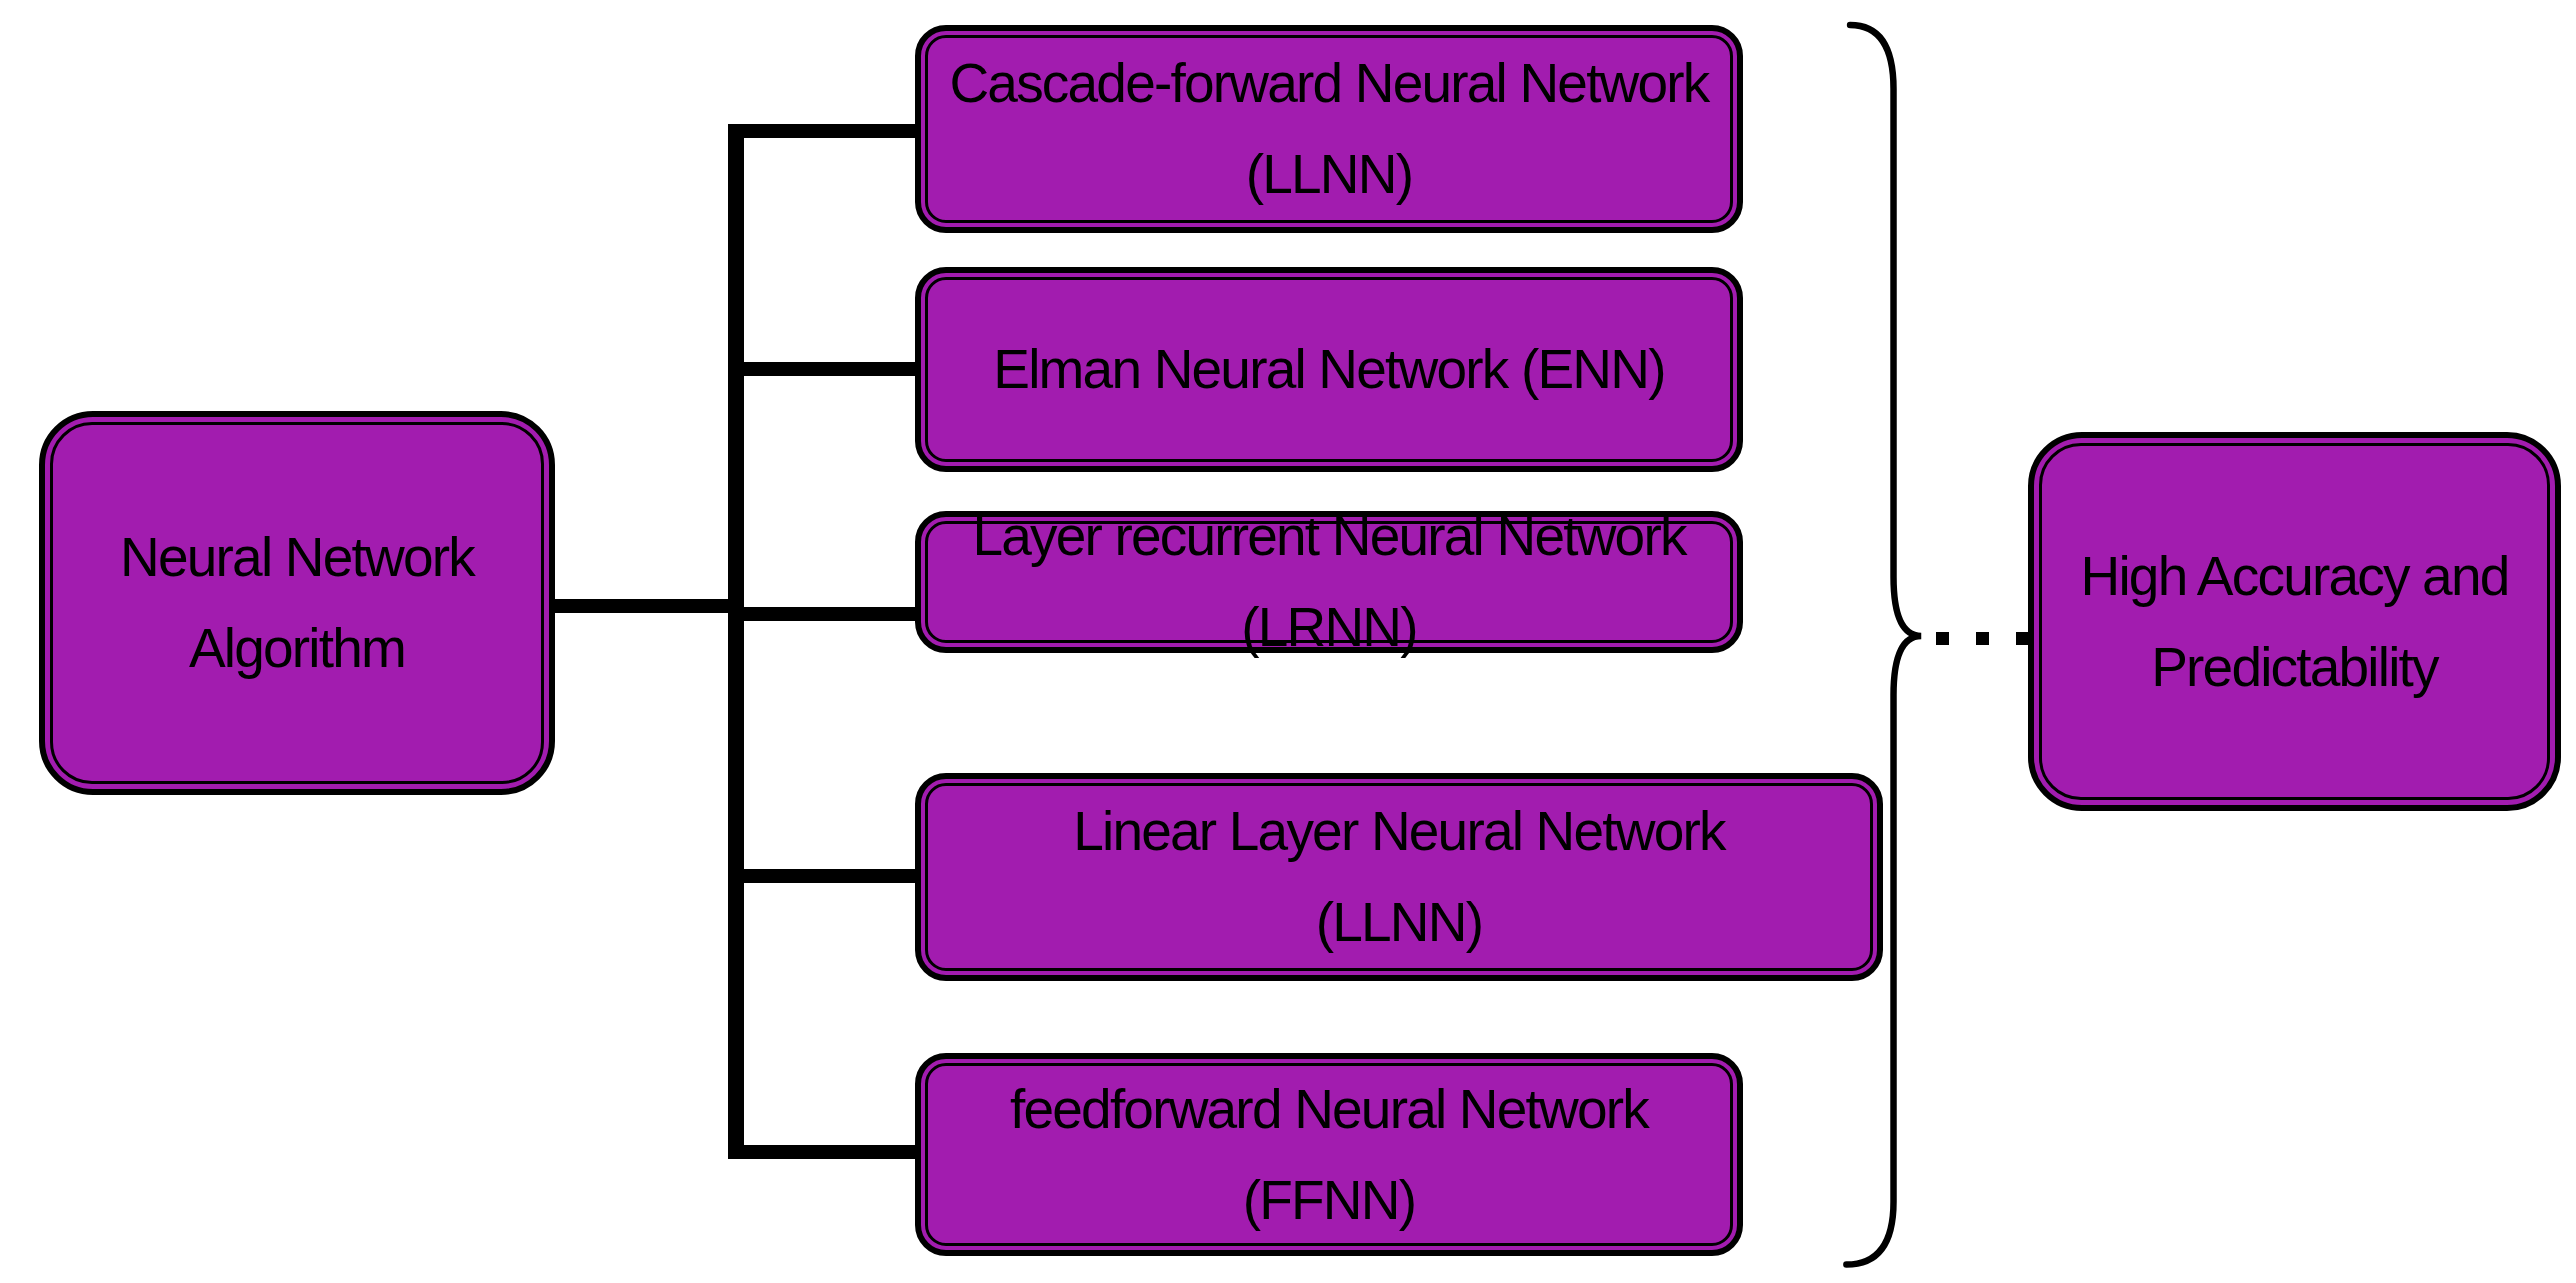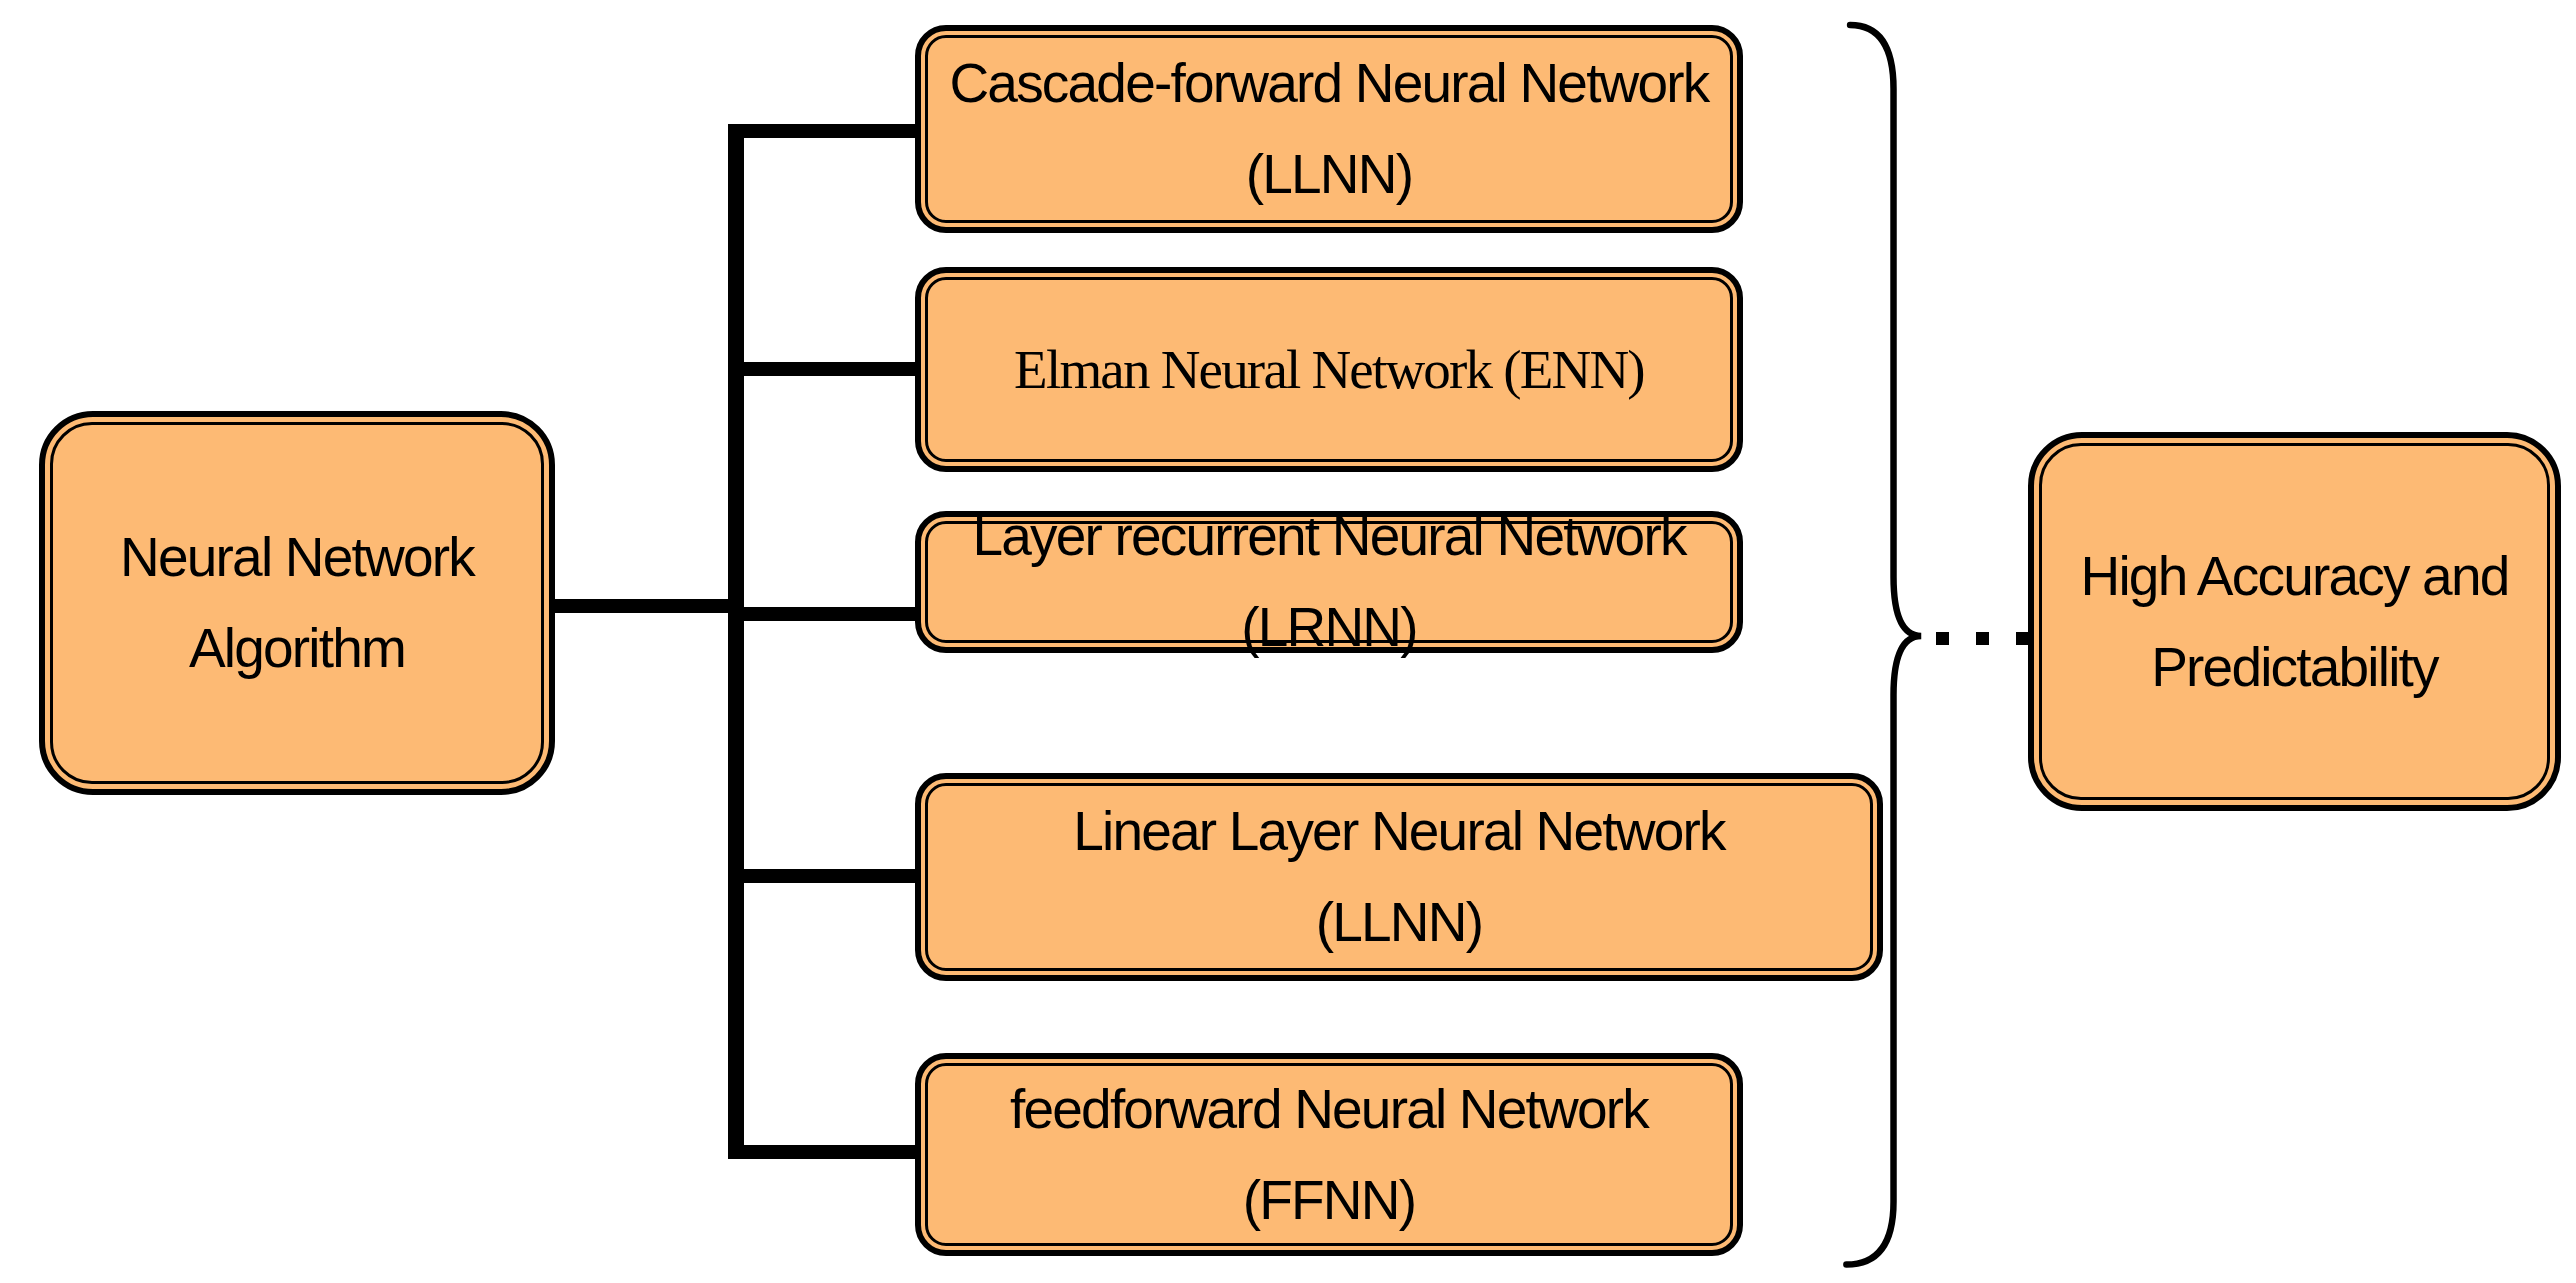--- a/index.html
+++ b/index.html
@@ -20,21 +20,21 @@
   .line {
     position: absolute;
     background: #000000;
   }
   
   .dbox {
     position: absolute;
     box-sizing: border-box;
     border: 6.5px solid #000000;
     border-radius: 31px;
-    background: #fdba74;
+    background: #a21caf;
   }
   .dbox::before {
     content: "";
     position: absolute;
     inset: 3.7px;
     border: 3.7px solid #000000;
     border-radius: 21px;
     pointer-events: none;
   }
   .dbox.round-big {
@@ -93,21 +93,21 @@
     </div>
   </div>
 
   <div class="dbox" style="left:915px; top:25px; width:828px; height:208px;">
     <div class="label">
       <div>Cascade-forward Neural Network</div>
       <div>(LLNN)</div>
     </div>
   </div>
 
-  <div class="dbox" style="left:915px; top:267px; width:828px; height:205px;font-family:Liberation Serif, serif;">
+  <div class="dbox" style="left:915px; top:267px; width:828px; height:205px;">
     <div class="label">
       <div>Elman Neural Network (ENN)</div>
       <div></div>
     </div>
   </div>
 
   <div class="dbox" style="left:915px; top:511px; width:828px; height:142px;">
     <div class="label">
       <div>Layer recurrent Neural Network</div>
       <div>(LRNN)</div>

